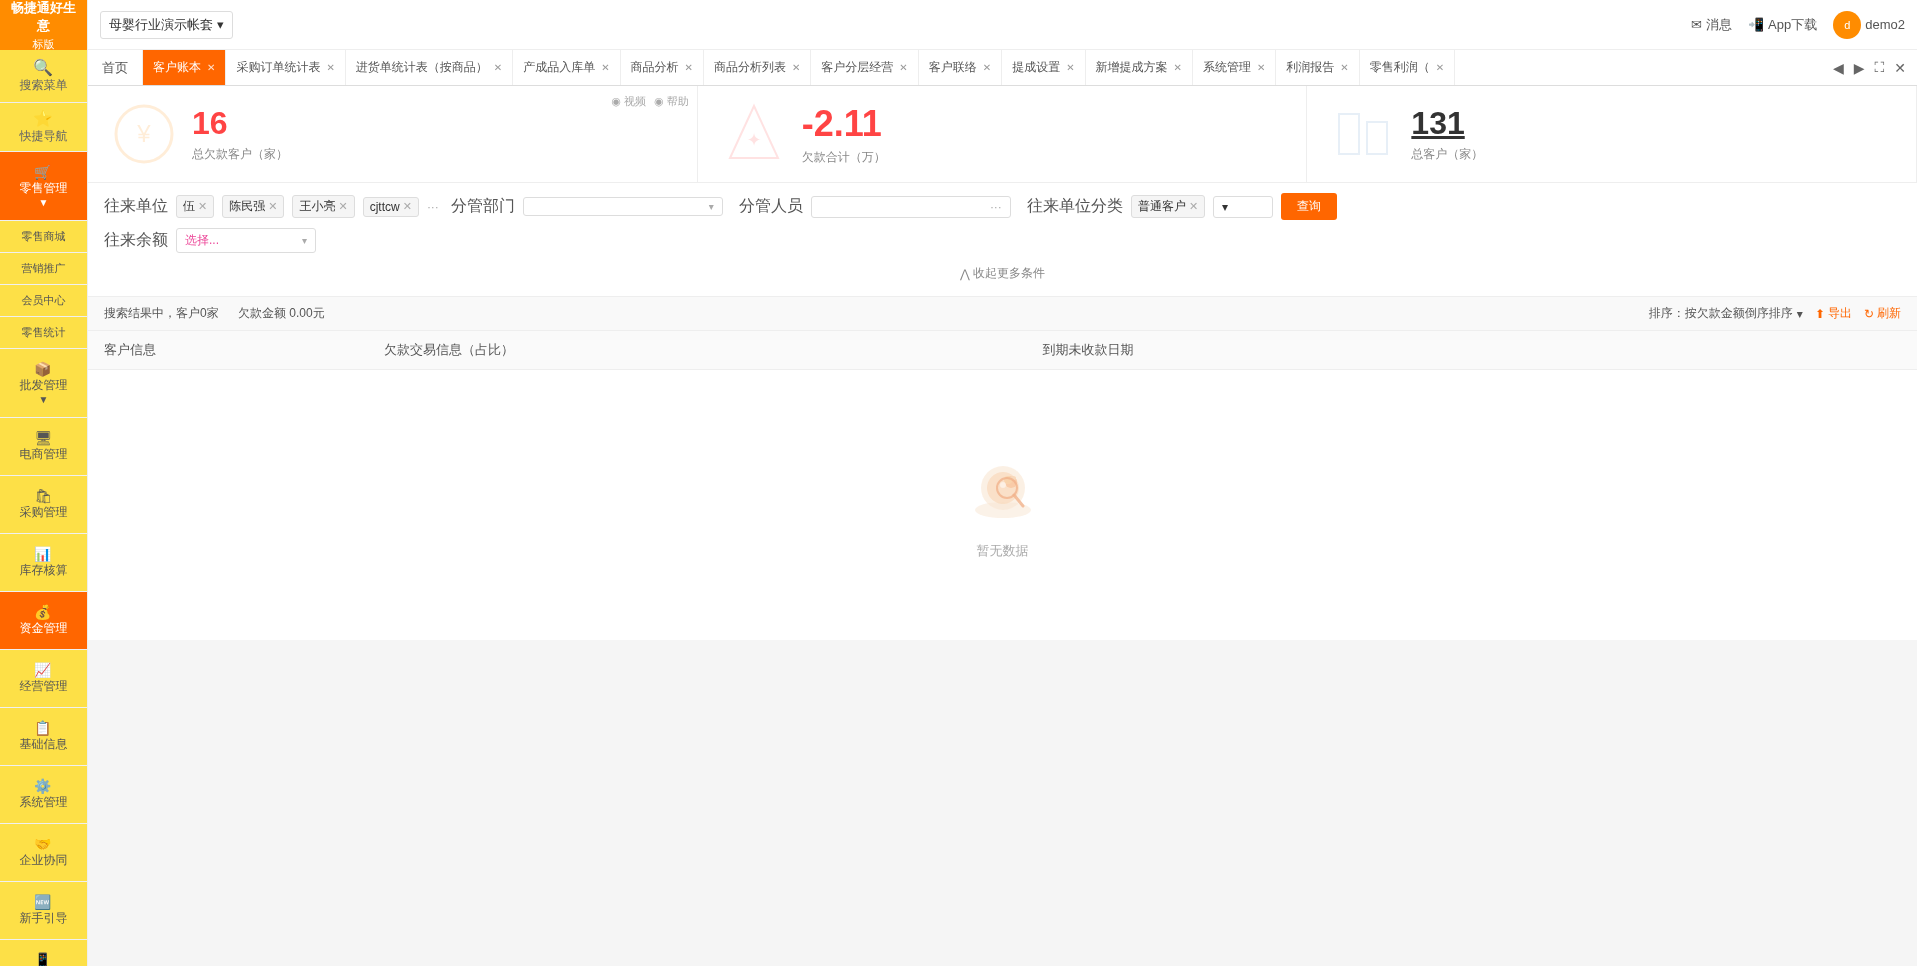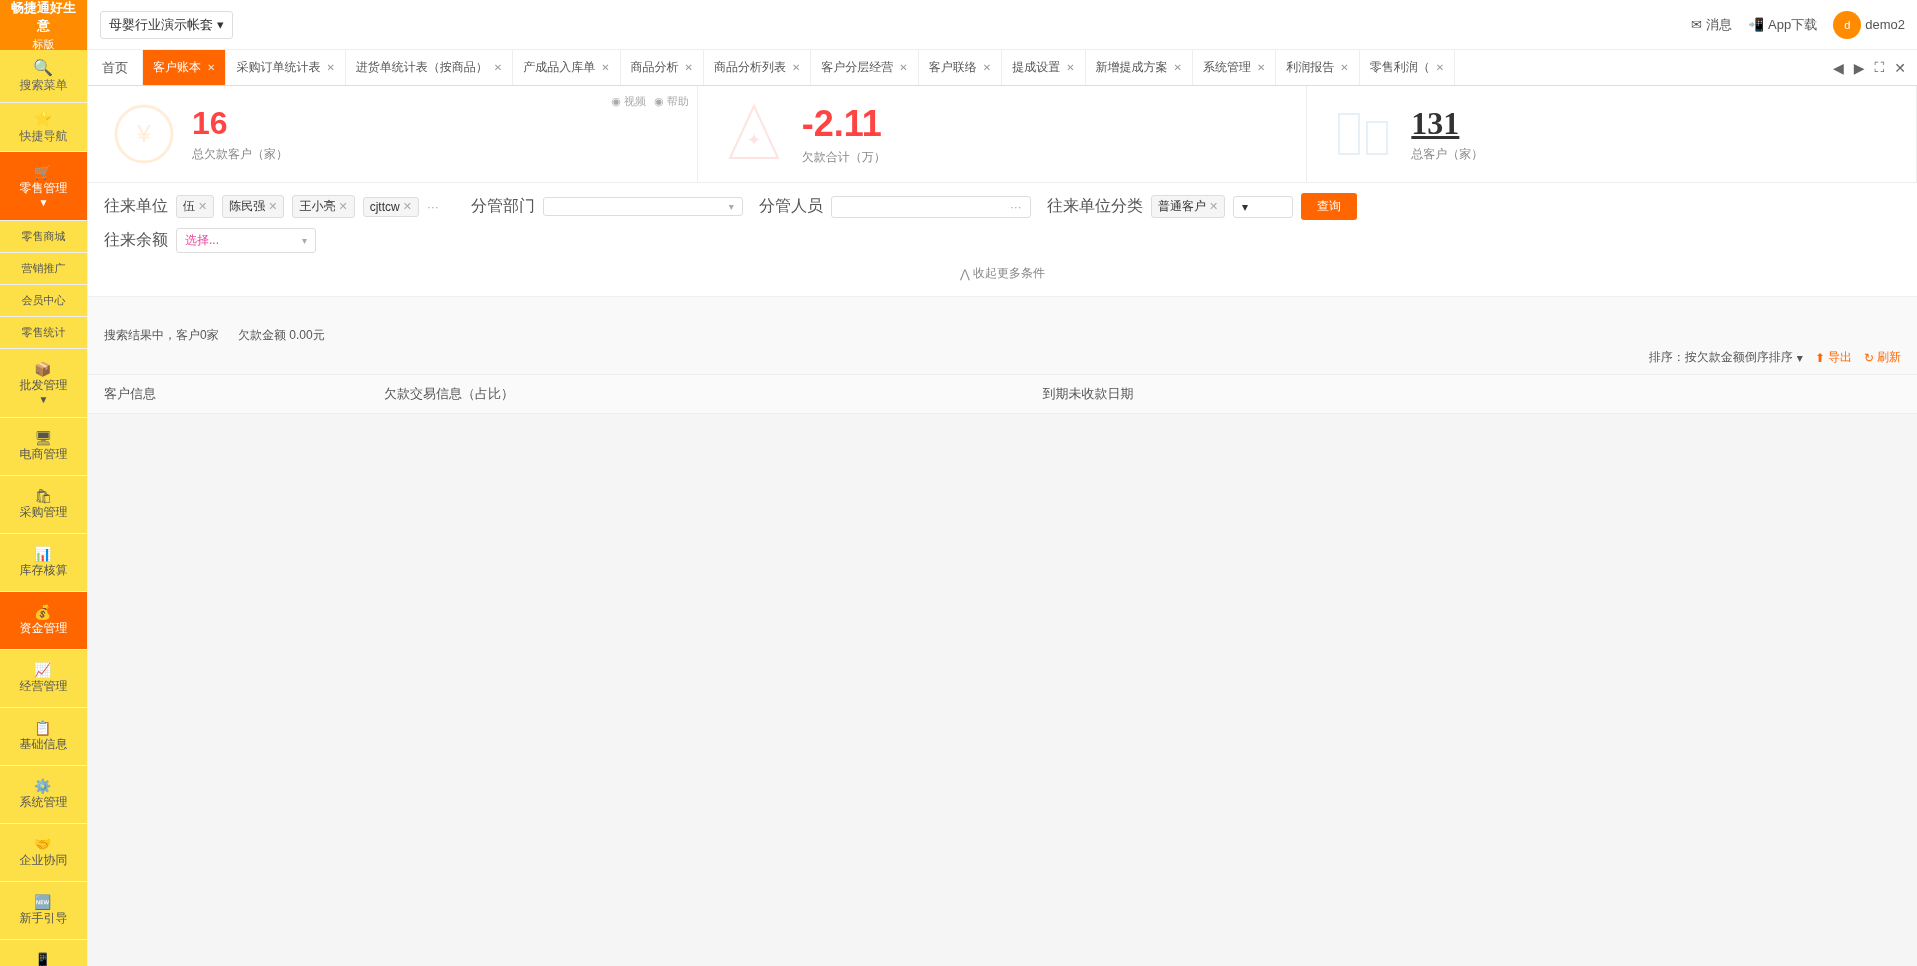--- a/index.html
+++ b/index.html
@@ -35,41 +35,41 @@
     .nav-tab-controls { display: flex; align-items: center; margin-left: auto; padding: 0 8px; gap: 4px; }
     .nav-tab-controls span { cursor: pointer; font-size: 14px; color: #666; padding: 0 3px; }
 
     
     .content { flex: 1; overflow-y: auto; background: #f5f5f5; padding: 0; }
 
     
     .summary-cards { display: flex; background: #fff; border-bottom: 1px solid #eee; }
     .summary-card { flex: 1; padding: 16px 24px; display: flex; align-items: center; gap: 16px; border-right: 1px solid #eee; position: relative; }
     .summary-card-value { font-size: 32px; font-weight: bold; color: #ff4444; }
-    .summary-card-value.dark { color: #333; text-decoration: underline; font-family: Liberation Serif, serif; }
+    .summary-card-value.dark { color: #333; text-decoration: underline; }
     .summary-card-label { font-size: 12px; color: #888; margin-top: 4px; }
     .summary-card-help { position: absolute; top: 8px; right: 8px; font-size: 11px; color: #aaa; display: flex; gap: 8px; }
 
     
     .filter-bar { background: #fff; padding: 10px 16px; border-bottom: 1px solid #eee; }
     .filter-row { display: flex; align-items: center; gap: 8px; flex-wrap: wrap; margin-bottom: 8px; }
     .filter-label { font-size: 16px; color: #555; white-space: nowrap; }
     .filter-tag { display: inline-flex; align-items: center; padding: 2px 6px; background: #f5f5f5; border: 1px solid #ddd; border-radius: 3px; font-size: 12px; color: #333; gap: 3px; }
     .filter-tag .x { color: #aaa; cursor: pointer; font-size: 11px; }
     .filter-more { font-size: 12px; color: #aaa; cursor: pointer; }
     .filter-select { display: inline-flex; align-items: center; border: 1px solid #ddd; border-radius: 3px; padding: 3px 8px; font-size: 12px; color: #333; min-width: 120px; cursor: pointer; gap: 4px; }
     .filter-select-wide { min-width: 200px; }
     .btn-query { background: #ff6600; color: #fff; border: none; border-radius: 3px; padding: 5px 16px; font-size: 12px; cursor: pointer; }
     .filter-collapse { display: flex; justify-content: center; padding: 4px 0; }
     .collapse-btn { font-size: 12px; color: #888; cursor: pointer; display: flex; align-items: center; gap: 3px; }
 
     
     .results-bar { display: flex; align-items: center; justify-content: space-between; padding: 8px 16px; background: #f9f9f9; border-bottom: 1px solid #eee; }
     .results-info { font-size: 12px; color: #555; }
-    .results-actions { display: flex; align-items: center; gap: 12px; font-size: 12px; color: #555; margin-top: 44px; }
+    .results-actions { display: flex; align-items: center; gap: 12px; font-size: 12px; color: #555; }
     .results-sort { display: flex; align-items: center; gap: 4px; cursor: pointer; }
     .results-btn { display: flex; align-items: center; gap: 3px; cursor: pointer; color: #ff6600; }
 
     
     .table-container { background: #fff; margin: 0; }
     .table-header { display: grid; grid-template-columns: 280px 1fr 1fr 200px; border-bottom: 1px solid #eee; padding: 10px 16px; background: #fafafa; }
     .table-header-cell { font-size: 13px; color: #555; font-weight: 500; }
 
     
     .empty-state { display: flex; flex-direction: column; align-items: center; justify-content: center; padding: 80px 20px; color: #aaa; font-size: 13px; }
@@ -311,21 +311,21 @@
         <div class="filter-tag">
           <span>王小亮</span>
           <span class="x">✕</span>
         </div>
         <div class="filter-tag">
           <span>cjttcw</span>
           <span class="x">✕</span>
         </div>
         <span class="filter-more">···</span>
 
-        <span class="filter-label" style="margin-left:24px;">分管部门</span>
+        <span class="filter-label" style="margin-left:4px;">分管部门</span>
         <div class="filter-select filter-select-wide">
           <span style="flex:1;color:#aaa;"></span>
           <span class="chevron">▾</span>
         </div>
 
         <span class="filter-label" style="margin-left:8px;">分管人员</span>
         <div class="filter-select filter-select-wide">
           <span style="flex:1;color:#aaa;"></span>
           <span style="color:#aaa;font-size:12px;">···</span>
         </div>
@@ -379,16 +379,33 @@
       </div>
     </div>
 
     <div class="table-container">
       <div class="table-header">
         <div class="table-header-cell">客户信息</div>
         <div class="table-header-cell">欠款交易信息（占比）</div>
         <div class="table-header-cell">到期未收款日期</div>
       </div>
 
+      <div class="empty-state">
+        <div class="empty-icon">
+          <svg width="80" height="80" viewBox="0 0 80 80">
+            <ellipse cx="40" cy="60" rx="28" ry="8" fill="#f0c8a0" opacity="0.4"></ellipse>
+            <circle cx="40" cy="38" r="22" fill="#f5d5b5" opacity="0.6"></circle>
+            <circle cx="40" cy="38" r="16" fill="#f5c090" opacity="0.7"></circle>
+            <circle cx="48" cy="32" r="6" fill="#f5a060" opacity="0.8"></circle>
+            <circle cx="45" cy="30" r="4" fill="#f5b878" opacity="0.9"></circle>
+            <ellipse cx="50" cy="28" rx="3" ry="2" fill="#f5c090"></ellipse>
+
+            <circle cx="44" cy="38" r="10" fill="none" stroke="#e88040" stroke-width="2" opacity="0.8"></circle>
+            <line x1="51" y1="45" x2="60" y2="56" stroke="#e88040" stroke-width="3" stroke-linecap="round" opacity="0.8"></line>
+            <circle cx="40" cy="35" r="3" fill="#fff" opacity="0.5"></circle>
+          </svg>
+        </div>
+        <div style="color:#aaa;font-size:13px;">暂无数据</div>
+      </div>
     </div>
 
   </div>
 </div>
 
 </body></html>

